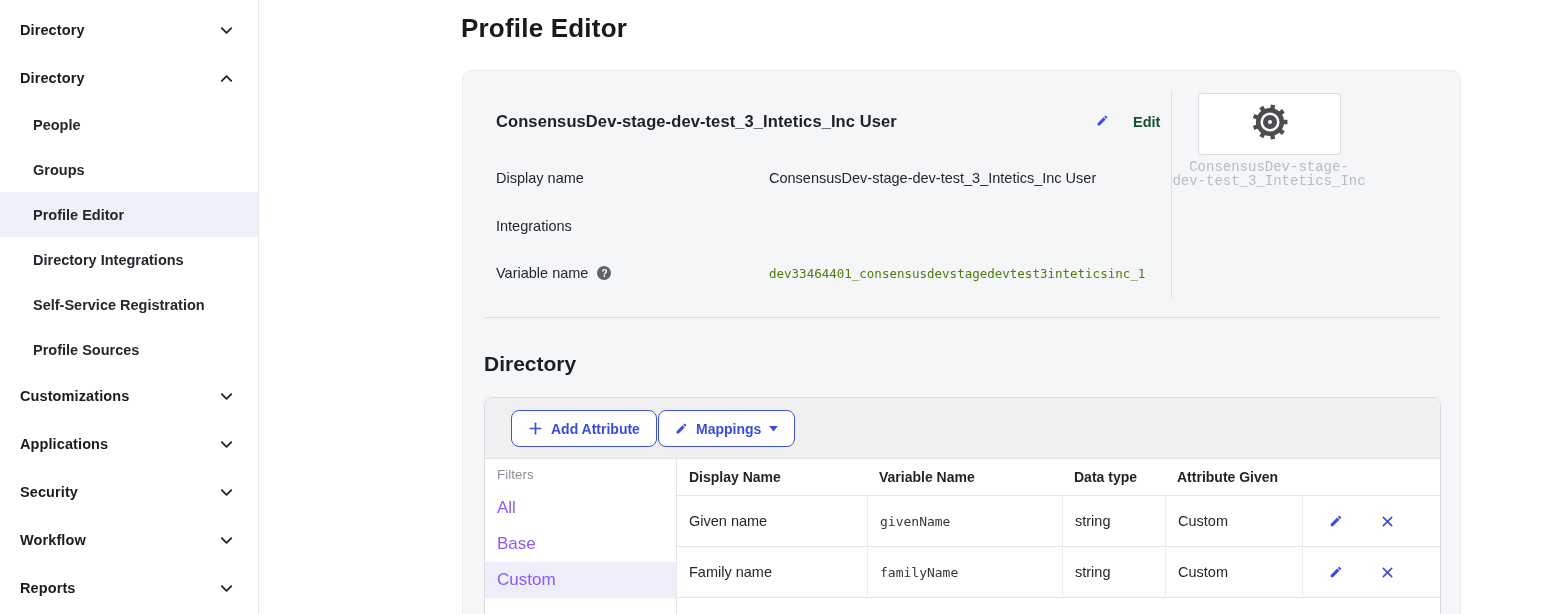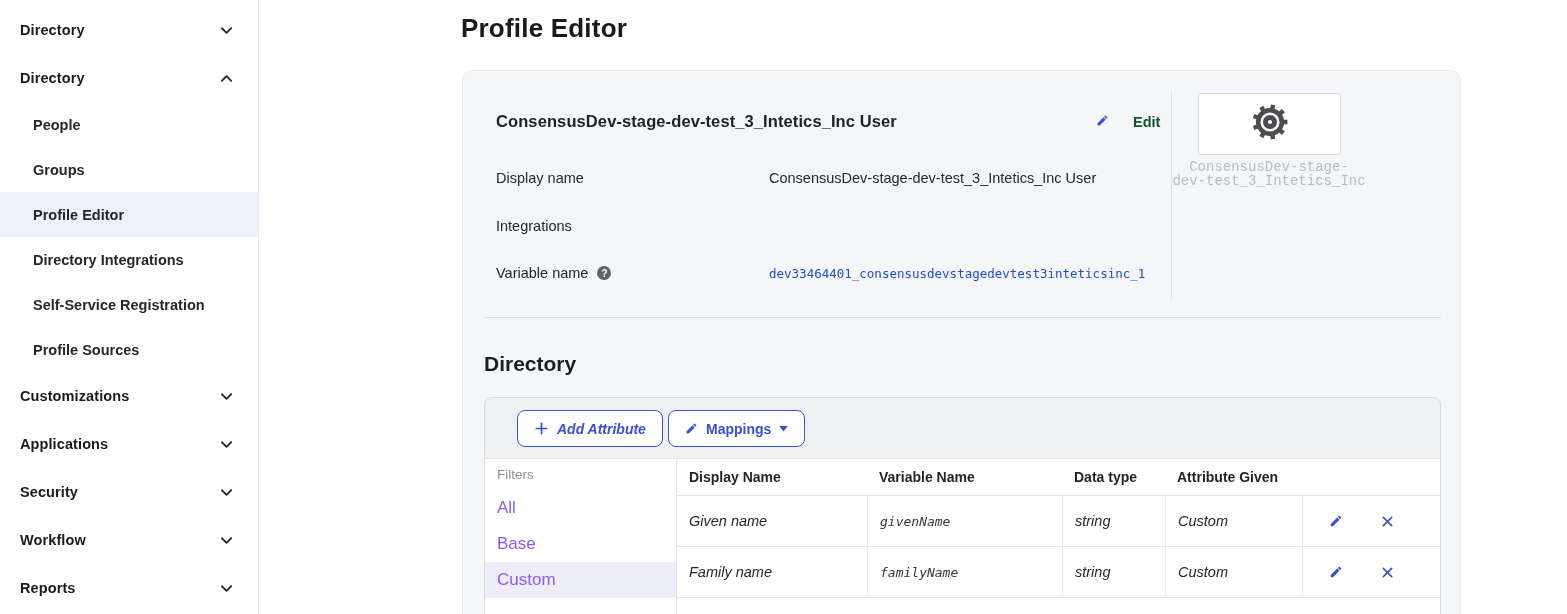--- a/index.html
+++ b/index.html
@@ -34,54 +34,54 @@
 
   .gear-box { position:absolute; left:735px; top:22px; width:143px; height:62px;
     background:#fff; border:1px solid #dbdce0; border-radius:3px;
     display:flex; align-items:center; justify-content:center; }
   .gear-caption { position:absolute; left:706px; top:90px; width:200px; text-align:center;
     font-size:14px; line-height:13.5px; color:#b7bbc3;font-family:Liberation Mono, monospace; }
 
   .field-row { position:absolute; left:33px; height:24px; display:flex; align-items:center; }
   .field-row .flabel { width:273px; font-size:14.5px; color:#24272d; display:flex; align-items:center; }
   .field-row .fvalue { font-size:14.5px; color:#24272d; }
-  .field-row .fvalue.mono { font-family:"DejaVu Sans Mono", monospace; font-size:12.5px; color:#1d4ed8; }
+  .field-row .fvalue.mono { font-family:"DejaVu Sans Mono", monospace; font-size:12.5px; color:#4d7c0f; }
   .help-icon { width:14px; height:14px; border-radius:50%; background:#5d646c; color:#fff;
     font-size:10px; font-weight:700; display:inline-flex; align-items:center;
     justify-content:center; margin-left:9px; cursor:pointer; }
 
   .hr { position:absolute; left:21px; top:246px; width:957px; height:1px; background:#dcdde1; }
   .section-heading { position:absolute; left:21px; top:281px; font-size:21px; font-weight:700; color:#1b1e23; }
 
   
   .panel { position:absolute; left:21px; top:326px; width:957px; height:300px;
     background:#fff; border:1px solid #d9dade; border-radius:8px; overflow:hidden; }
   .toolbar { position:relative; height:61px; background:#eff0f2; border-bottom:1px solid #e3e4e8; }
   .btn { position:absolute; top:12px; height:37px; display:inline-flex; align-items:center;
     gap:8px; padding:0 16px; background:#fff; border:1.5px solid #4052d4; border-radius:8px;
     color:#3b4dd8; font-weight:700; font-size:14px; font-family:inherit; cursor:pointer; }
-  .btn-add { left:32px;font-style:italic; }
-  .btn-mappings { left:183px; }
+  .btn-add { left:26px; }
+  .btn-mappings { left:173px; }
 
   .panel-content { display:flex; height:239px; }
   .filters-col { width:192px; border-right:1px solid #e4e5e9; }
   .filters-label { height:31px; display:flex; align-items:center; padding-left:12px;
     color:#8b9098; font-size:13.5px;text-align:right; }
   .filter-item { height:36px; display:flex; align-items:center; padding-left:12px;
     font-size:17px; color:#8b5cf6; cursor:pointer; }
   .filter-item.active { background:#edeefa; }
 
   .table { flex:1; }
   .t-head { display:grid; grid-template-columns:190px 195px 103px 137px 1fr; height:37px;
     border-bottom:1px solid #e4e5e9; align-items:center; }
   .t-head > span { padding-left:12px; font-weight:700; font-size:14px; color:#1f2228; }
   .t-row { display:grid; grid-template-columns:190px 195px 103px 137px 1fr; height:51px;
     border-bottom:1px solid #e4e5e9; }
   .t-row > div { height:100%; display:flex; align-items:center; padding-left:12px;
-    font-size:14.5px; color:#24272d;font-style:italic; }
+    font-size:14.5px; color:#24272d; }
   .t-row > div + div { border-left:1px solid #ededf0; }
   .t-row.empty { height:40px; border-bottom:none; }
   .cell-var { font-family:"DejaVu Sans Mono", monospace; font-size:13px; color:#34373c; }
   .cell-actions { padding-left:26px !important; gap:38px; }
   .icon-btn { background:none; border:none; cursor:pointer; display:flex; align-items:center; padding:0; }
 </style>
 </head>
 <body>
 
 <div id="app">

